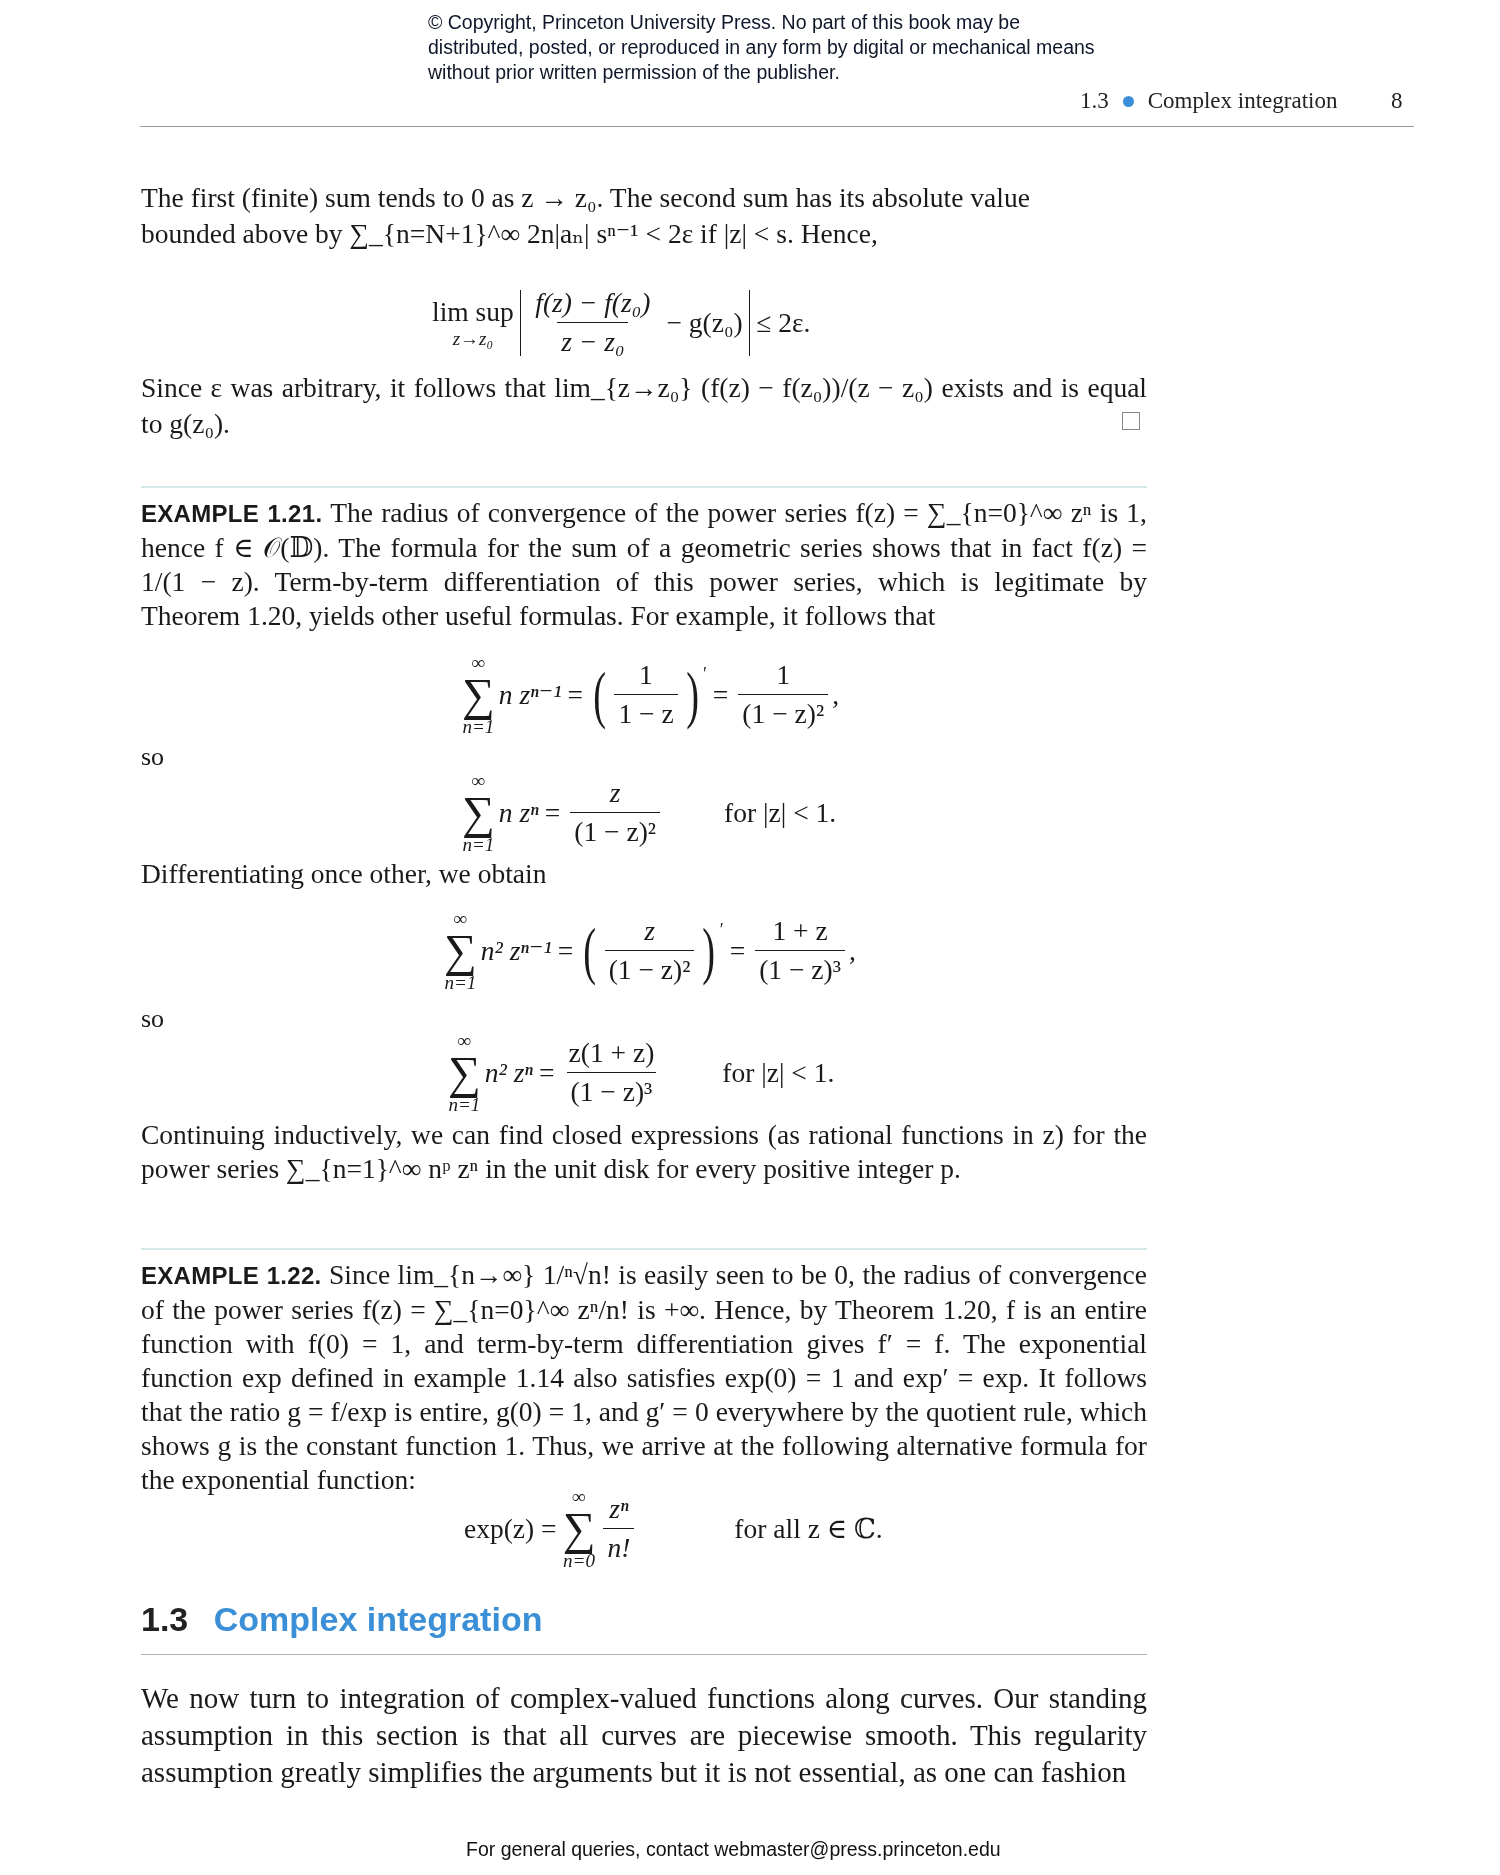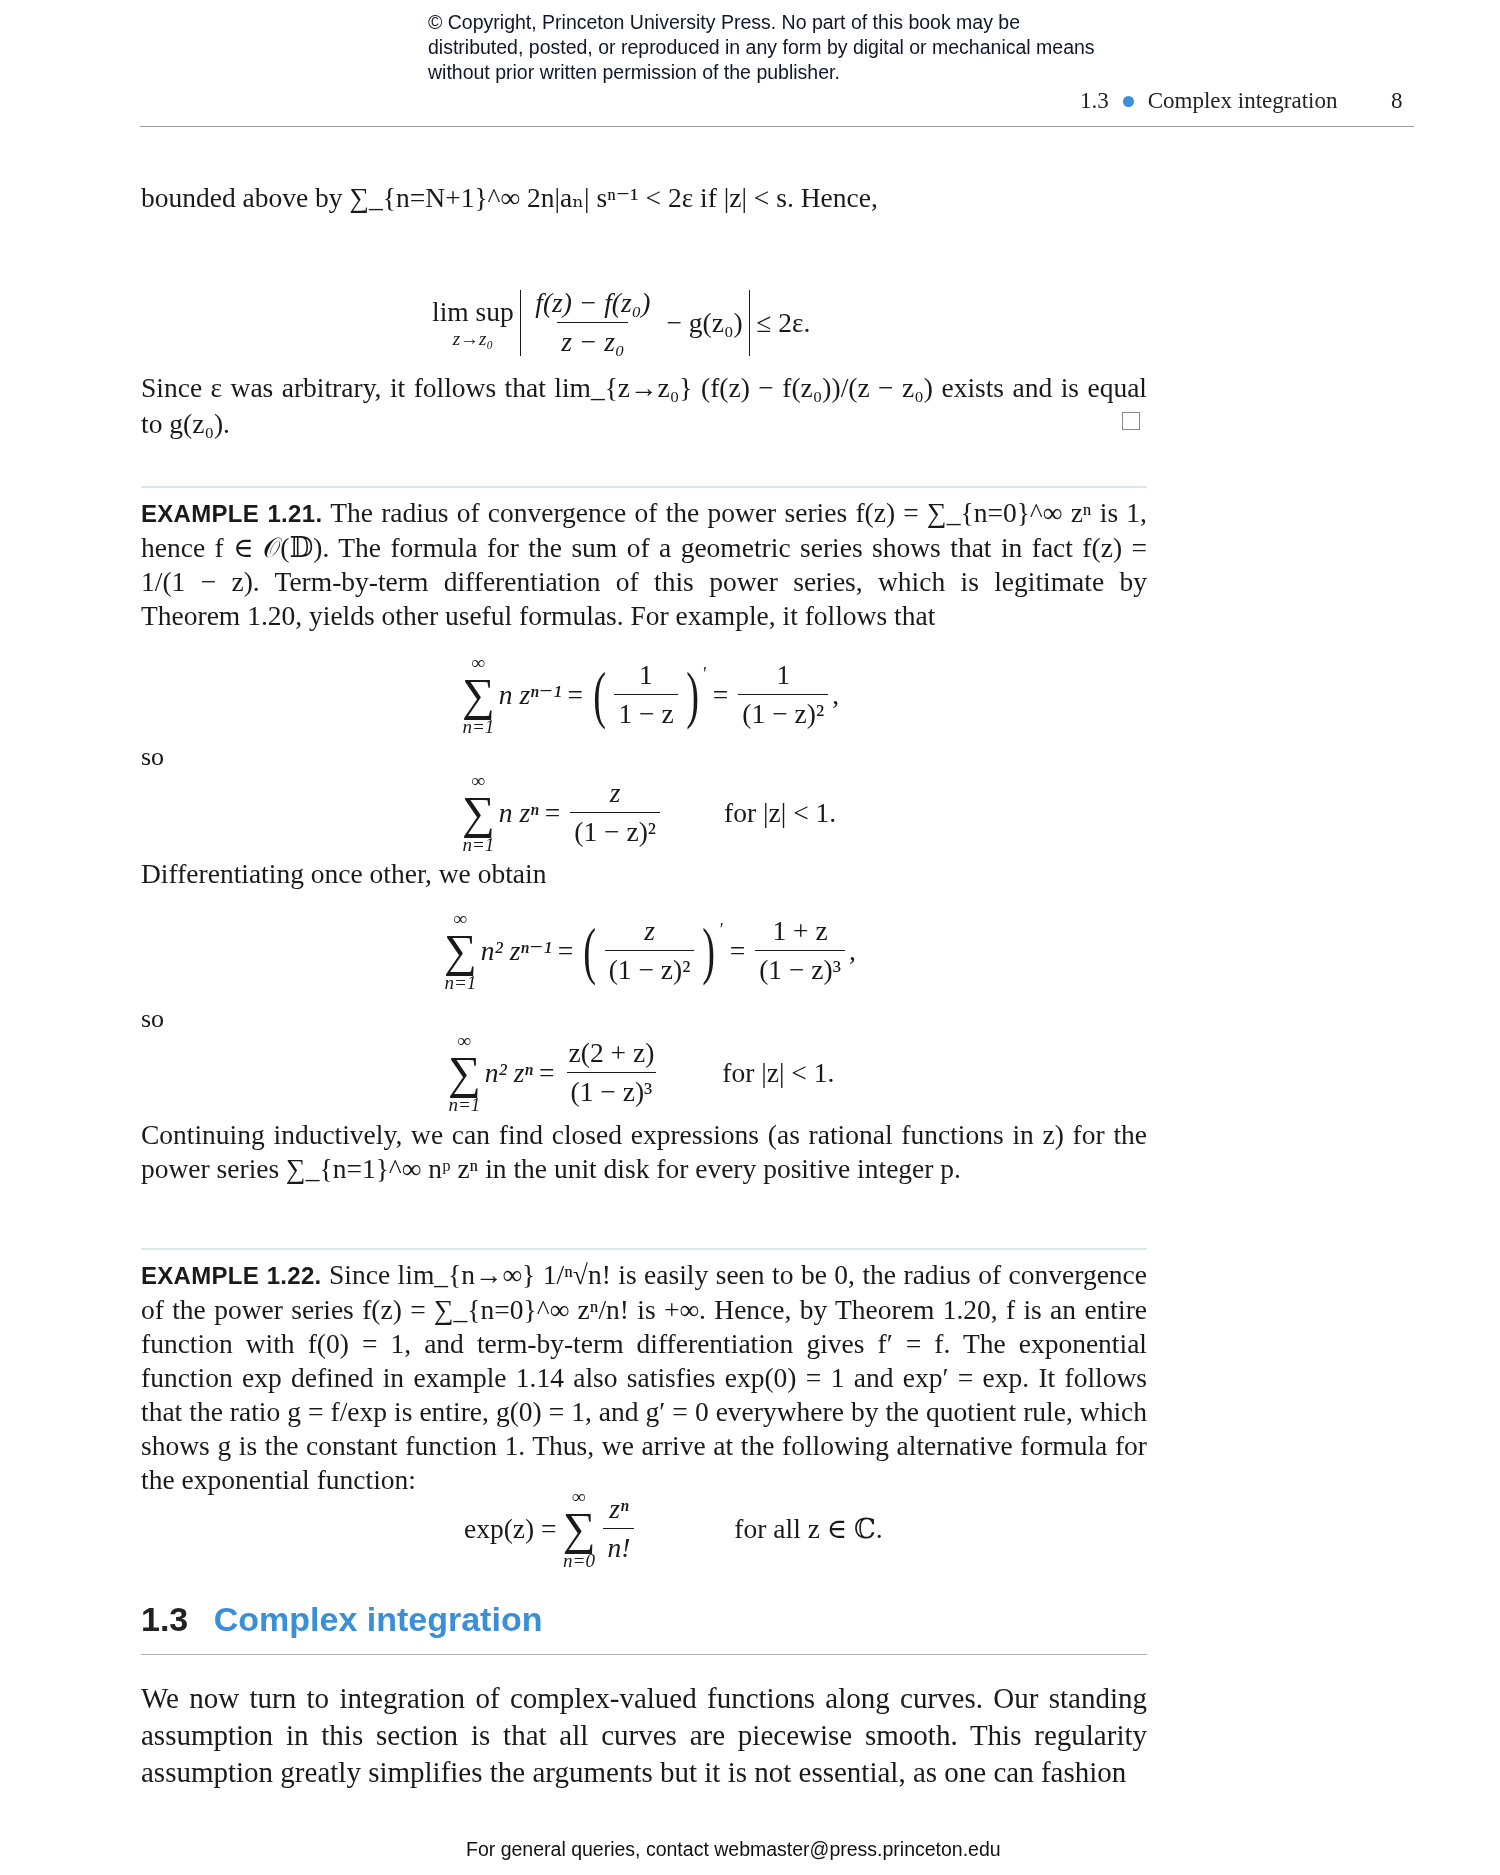--- a/index.html
+++ b/index.html
@@ -39,20 +39,21 @@
 
 <div class="abs running-head">
   <span>1.3</span>
   <span class="dot" style="background:#3a8fd6"></span>
   <span>Complex integration</span>
 </div>
 <div class="abs page-num">8</div>
 <div class="abs head-rule"></div>
 
 <div class="abs para" style="top:180px">
+  <div>The first (finite) sum tends to 0 as z → z₀. The second sum has its absolute value</div>
   <div>bounded above by ∑_{n=N+1}^∞ 2n|aₙ| sⁿ⁻¹ &lt; 2ε if |z| &lt; s. Hence,</div>
 </div>
 
 <div class="abs eq" style="left:432px; top:278px; display:flex; align-items:center;">
   <span style="display:inline-flex;flex-direction:column;align-items:center;">
     <span>lim sup</span>
     <span style="font-size:19px;font-style:italic;">z→z₀</span>
   </span>
   <span class="bar"></span>
   <span class="frac">
@@ -143,21 +144,21 @@
 
 <div class="abs eq" style="left:448px; top:1028px; display:flex; align-items:center;">
   <span class="sumop">
     <span class="lim">∞</span>
     <span class="sig">∑</span>
     <span class="lim">n=1</span>
   </span>
   <i>n² zⁿ</i>
   <span style="margin:0 6px">=</span>
   <span class="frac">
-      <span class="num">z(2 + z)</span>
+      <span class="num">z(1 + z)</span>
       <span class="den">(1 − z)³</span>
     </span>
   <span class="cond" style="margin-left:60px">for |z| &lt; 1.</span>
 </div>
 
 <div class="abs para" style="top:1118px; line-height:34px;">Continuing inductively, we can find closed expressions (as rational functions in z) for the power series ∑_{n=1}^∞ nᵖ zⁿ in the unit disk for every positive integer p.</div>
 
 <div class="abs ex-rule" style="top:1248px"></div>
 
 <div class="abs para" style="top:1258px; line-height:34px;">

